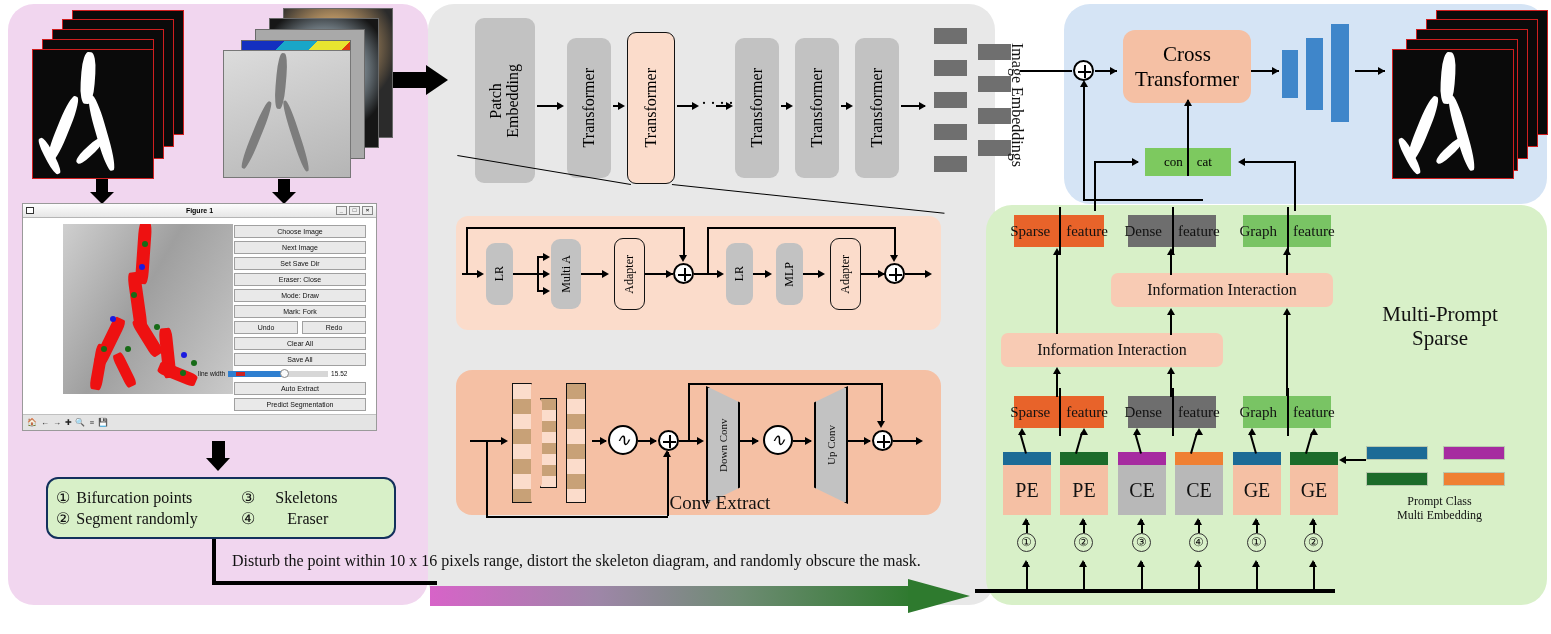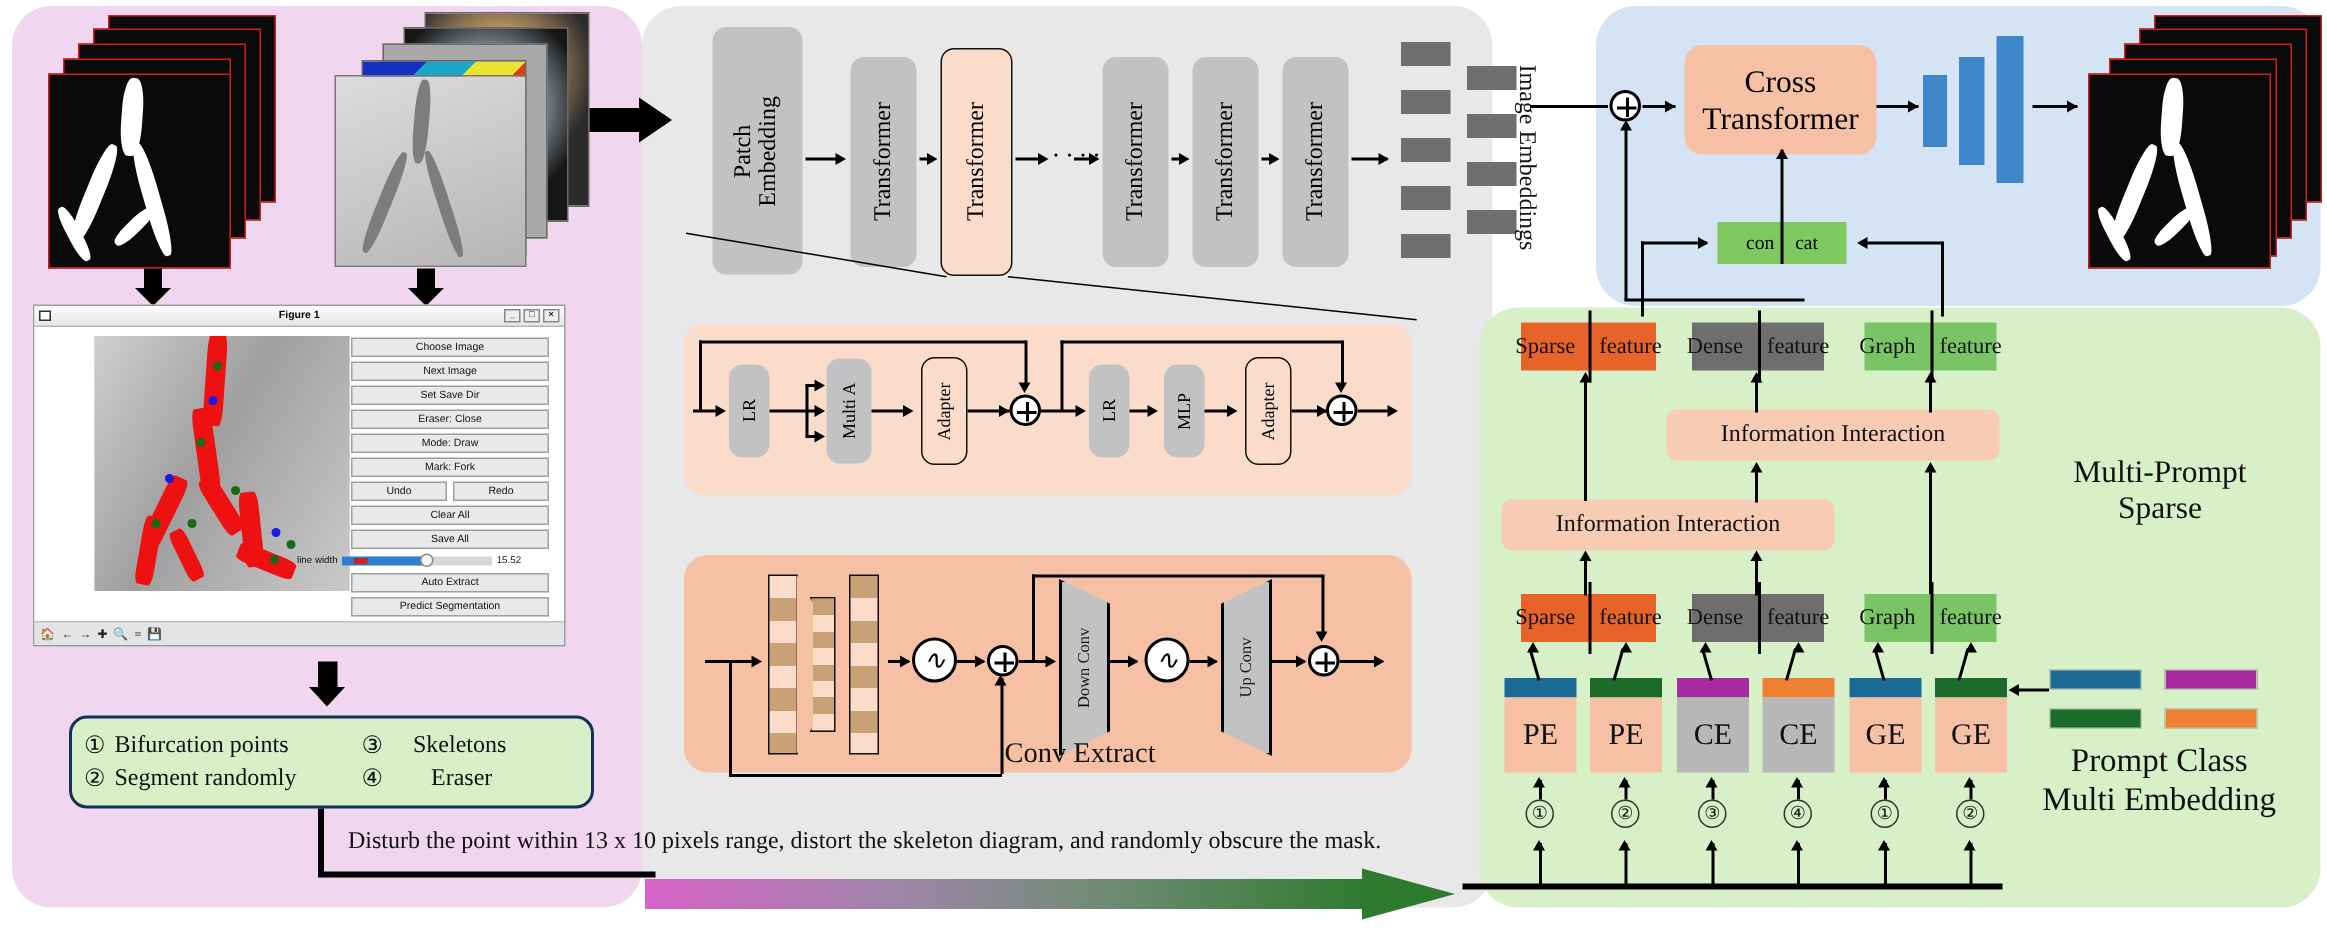--- a/index.html
+++ b/index.html
@@ -130,21 +130,21 @@
         background:linear-gradient(90deg,#d763c8 0%, #9e86a8 35%, #6d8b72 65%, #2f7a2f 100%); }
   #bottom-grad-arrow .ghead { position:absolute; left:478px; top:-3px; width:0; height:0;
         border-top:17px solid transparent; border-bottom:17px solid transparent;
         border-left:62px solid #2e7a2e; }
 
   #disturb-text { position:absolute; left:232px; top:552px; font-size:16px; color:#111;
                   white-space:nowrap; z-index:6; }
   #mpe-label { position:absolute; left:1355px; top:302px; width:170px; text-align:center;
                font-size:21px; line-height:1.15; color:#111; }
   #pcf-label { position:absolute; left:1347px; top:494px; width:185px; text-align:center;
-               font-size:22px; line-height:1.2; color:#111; }
+               font-size:12px; line-height:1.2; color:#111; }
   #conv-adapter-label { position:absolute; left:610px; top:492px; width:220px;
                text-align:center; font-size:19px; color:#111; }
   #img-emb-label { position:absolute; left:1008px; top:20px; font-size:16px; color:#111;
                writing-mode:vertical-rl; height:170px; display:flex;
                align-items:center; justify-content:center; }
   .dots { position:absolute; font-size:18px; letter-spacing:3px; color:#000; }
 </style>
 </head>
 <body>
 
@@ -295,21 +295,21 @@
   </div>
 </div>
 
 <div class="blk" style="left:212px; top:539px; width:4px; height:45px;"></div>
 <div class="blk" style="left:212px; top:581px; width:225px; height:4px;"></div>
 
 <div id="bottom-grad-arrow">
   <div class="gshaft"></div>
   <div class="ghead"></div>
 </div>
-<div id="disturb-text">Disturb the point within 13 x 10 pixels range, distort the skeleton diagram, and randomly obscure the mask.</div>
+<div id="disturb-text">Disturb the point within 10 x 16 pixels range, distort the skeleton diagram, and randomly obscure the mask.</div>
 
 <div class="blk" style="left:975px; top:589px; width:360px; height:4px;"></div>
 
 <div class="box grey-box" style="left:475px; top:18px; width:60px; height:165px;">
   <div class="vt" style="font-size:16px; transform:rotate(180deg);">
     <span>Patch</span><br><span>Embedding</span>
   </div>
 </div>
 
 <div class="box grey-box" style="left:567px; top:38px; width:44px; height:140px;">

